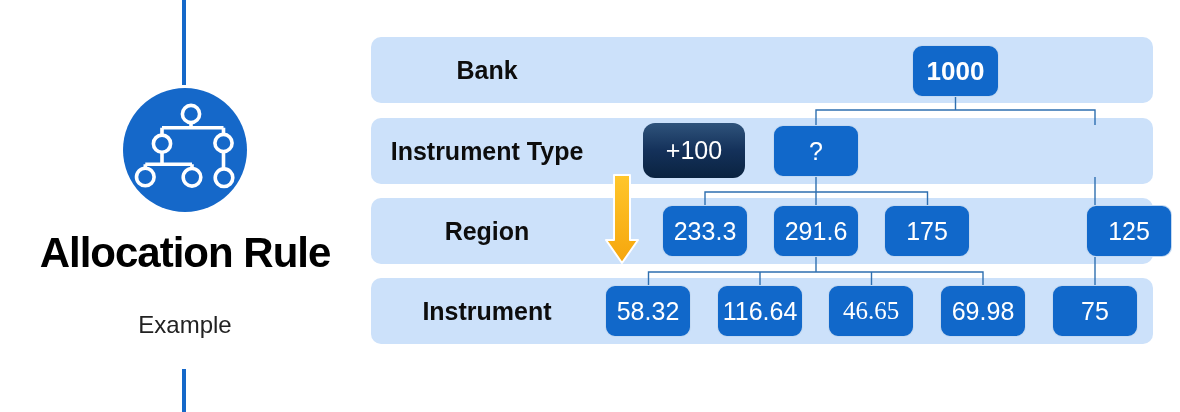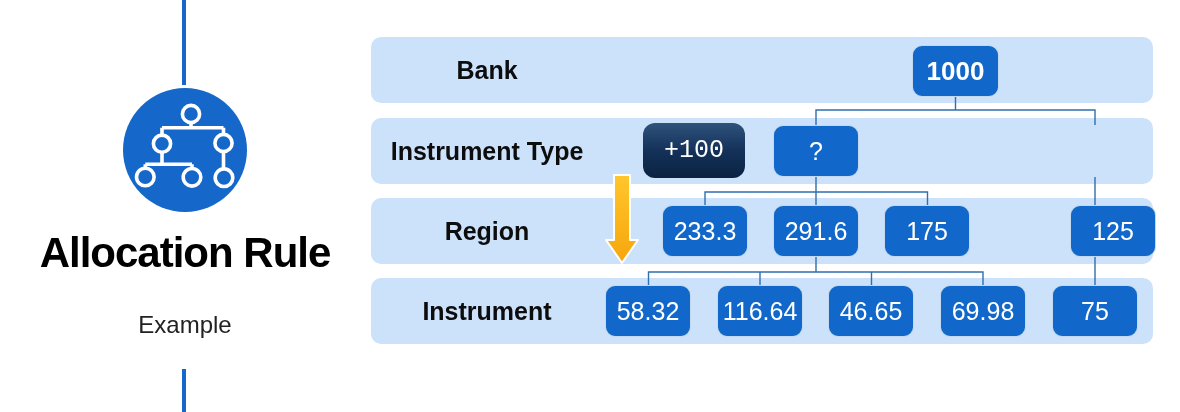--- a/index.html
+++ b/index.html
@@ -25,21 +25,21 @@
   .row-label.b0{top:0;} .row-label.b1{top:81px;} .row-label.b2{top:161px;} .row-label.b3{top:241px;}
 
   .connector-layer{position:absolute;left:0;top:0;z-index:1;}
 
   .node{position:absolute;z-index:2;width:86px;height:52px;box-sizing:border-box;
         background:#1168ca;border:1px solid rgba(255,255,255,0.75);border-radius:10px;
         color:#fff;font-size:25px;font-weight:300;
         display:flex;align-items:center;justify-content:center;text-align:center;}
   .node.bold{font-weight:700;font-size:26px;}
   .node.dark{width:102px;height:55px;border:none;border-radius:12px;
-        background:linear-gradient(180deg,#2f537b 0%,#14315a 50%,#0a2340 100%);font-family:Liberation Mono, monospace;}
+        background:linear-gradient(180deg,#2f537b 0%,#14315a 50%,#0a2340 100%);}
 </style>
 </head>
 <body>
 
 <div id="app">
 
   <div class="vline top"></div>
 
   <div class="badge-circle">
     <svg width="124" height="124" viewBox="0 0 124 124">
@@ -95,22 +95,22 @@
     </svg>
 
     <div class="node bold" style="left:541px;top:8px;width:87px;">1000</div>
 
     <div class="node dark" style="left:272px;top:86px;">+100</div>
     <div class="node" style="left:402px;top:88px;">?</div>
 
     <div class="node" style="left:291px;top:168px;">233.3</div>
     <div class="node" style="left:402px;top:168px;">291.6</div>
     <div class="node" style="left:513px;top:168px;">175</div>
-    <div class="node" style="left:699px;top:168px;">125</div>
+    <div class="node" style="left:715px;top:168px;">125</div>
 
     <div class="node" style="left:234px;top:248px;">58.32</div>
     <div class="node" style="left:346px;top:248px;">116.64</div>
-    <div class="node" style="left:457px;top:248px;">46.65</div>
+    <div class="node" style="left:457px;top:248px;font-family:Liberation Serif, serif;">46.65</div>
     <div class="node" style="left:569px;top:248px;">69.98</div>
     <div class="node" style="left:681px;top:248px;">75</div>
 
   </div>
 </div>
 
 </body></html>

